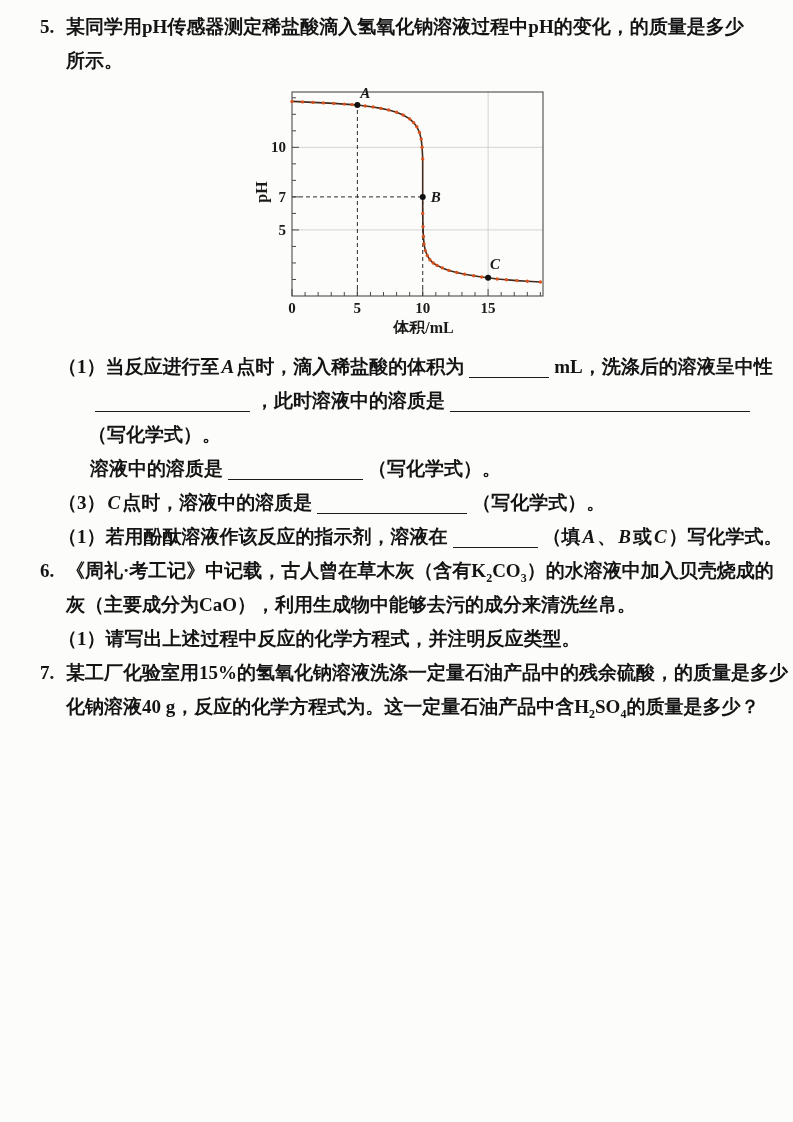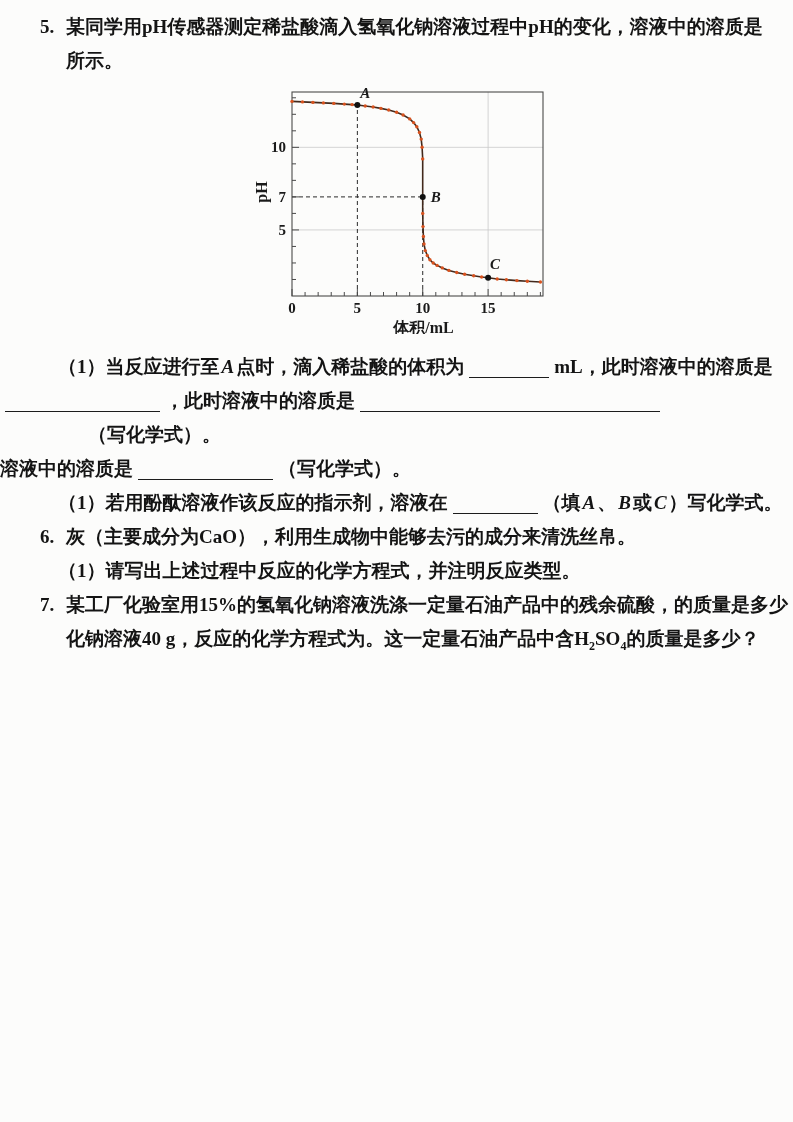--- a/index.html
+++ b/index.html
@@ -2,42 +2,42 @@
 <html><head>
 <meta charset="utf-8">
 <style>
   html,body{margin:0;padding:0;background:#e8e8e8;}
   .page{position:relative;width:793px;height:1122px;background:#fcfcfb;box-sizing:border-box;
         padding-top:10px;overflow:hidden;color:#141414;
         font-family:"Liberation Serif","DejaVu Serif",serif;font-weight:600;}
   .line{position:relative;line-height:34px;font-size:19px;white-space:nowrap;}
   .pl-main{padding-left:66px;}
   .pl-sub{padding-left:58px;}
-  .pl-c1{}
+  .pl-c1{padding-left:90px;}
   .pl-c2{padding-left:88px;}
   .qnum{position:absolute;left:40px;top:0;}
   .blank{display:inline-block;border-bottom:1.6px solid #1c1c1c;height:22px;margin:0 5px;vertical-align:-5px;}
   .var{font-style:italic;padding:0 2px;}
   sub{font-size:12px;line-height:0;}
   .chart-wrap{margin:4px 0 0 254px;width:300px;height:252px;}
   .chart-wrap svg{display:block;}
   .chart-wrap text{font-family:"Liberation Serif","DejaVu Serif",serif;fill:#1a1a1a;font-weight:600;}
   .tick{font-size:15px;}
   .axlabel{font-size:16px;}
   .ptlabel{font-size:15px;font-style:italic;}
 </style>
 </head>
 <body>
 
 <div class="page">
 
   <div>
     <div class="line pl-main">
       <span class="qnum">5.</span>
-      <span><span>某同学用pH传感器测定稀盐酸滴入氢氧化钠溶液过程中pH的变化，溶液中的溶质是</span></span>
+      <span><span>某同学用pH传感器测定稀盐酸滴入氢氧化钠溶液过程中pH的变化，的质量是多少</span></span>
     </div>
     <div class="line pl-main">
       <span><span>所示。</span></span>
     </div>
 
     <div class="chart-wrap">
       <svg width="300" height="252" viewBox="0 0 300 252">
           <line x1="38" y1="147.92712550607285" x2="289" y2="147.92712550607285" stroke="#c9c9c9" stroke-width="0.8"></line>
           <line x1="38" y1="65.33603238866397" x2="289" y2="65.33603238866397" stroke="#c9c9c9" stroke-width="0.8"></line>
           <line x1="234.09375" y1="10" x2="234.09375" y2="214" stroke="#c9c9c9" stroke-width="0.8"></line>
@@ -133,39 +133,43 @@
           <circle cx="168.72916666666669" cy="114.89068825910931" r="3" fill="#111111"></circle>
           <text x="176.72916666666669" y="119.89068825910931" class="ptlabel">B</text>
           <circle cx="234.09375" cy="195.82995951417004" r="3" fill="#111111"></circle>
           <text x="236.09375" y="186.82995951417004" class="ptlabel">C</text>
           <text x="169.5" y="251" text-anchor="middle" class="axlabel">体积/mL</text>
           <text x="13" y="110" text-anchor="middle" class="axlabel" transform="rotate(-90 13 110)">pH</text>
         </svg>
     </div>
 
     <div class="line pl-sub" style="margin-top:16px;">
-      <span><span>（1）当反应进行至</span><span class="var">A</span><span>点时，滴入稀盐酸的体积为</span><span class="blank" style="width: 80px;"></span><span>mL，此时溶液中的溶质是</span></span>
+      <span><span>（1）当反应进行至</span><span class="var">A</span><span>点时，滴入稀盐酸的体积为</span><span class="blank" style="width: 80px;"></span><span>mL，洗涤后的溶液呈中性</span></span>
     </div>
     <div class="line pl-c1">
       <span><span class="blank" style="width: 155px;"></span><span>，此时溶液中的溶质是</span><span class="blank" style="width: 300px;"></span></span>
     </div>
     <div class="line pl-c2">
       <span><span>（写化学式）。</span></span>
     </div>
     <div class="line pl-c1">
       <span><span>溶液中的溶质是</span><span class="blank" style="width: 135px;"></span><span>（写化学式）。</span></span>
     </div>
     <div class="line pl-sub">
+      <span><span>（3）</span><span class="var">C</span><span>点时，溶液中的溶质是</span><span class="blank" style="width: 150px;"></span><span>（写化学式）。</span></span>
+    </div>
+    <div class="line pl-sub">
       <span><span>（1）若用酚酞溶液作该反应的指示剂，溶液在</span><span class="blank" style="width: 85px;"></span><span>（填</span><span class="var">A</span><span>、</span><span class="var">B</span><span>或</span><span class="var">C</span><span>）写化学式。</span></span>
     </div>
   </div>
 
   <div>
     <div class="line pl-main">
       <span class="qnum">6.</span>
+      <span><span>《周礼·考工记》中记载，古人曾在草木灰（含有K</span><sub>2</sub><span>CO</span><sub>3</sub><span>）的水溶液中加入贝壳烧成的</span></span>
     </div>
     <div class="line pl-main">
       <span><span>灰（主要成分为CaO），利用生成物中能够去污的成分来清洗丝帛。</span></span>
     </div>
     <div class="line pl-sub">
       <span><span>（1）请写出上述过程中反应的化学方程式，并注明反应类型。</span></span>
     </div>
   </div>
 
   <div>

